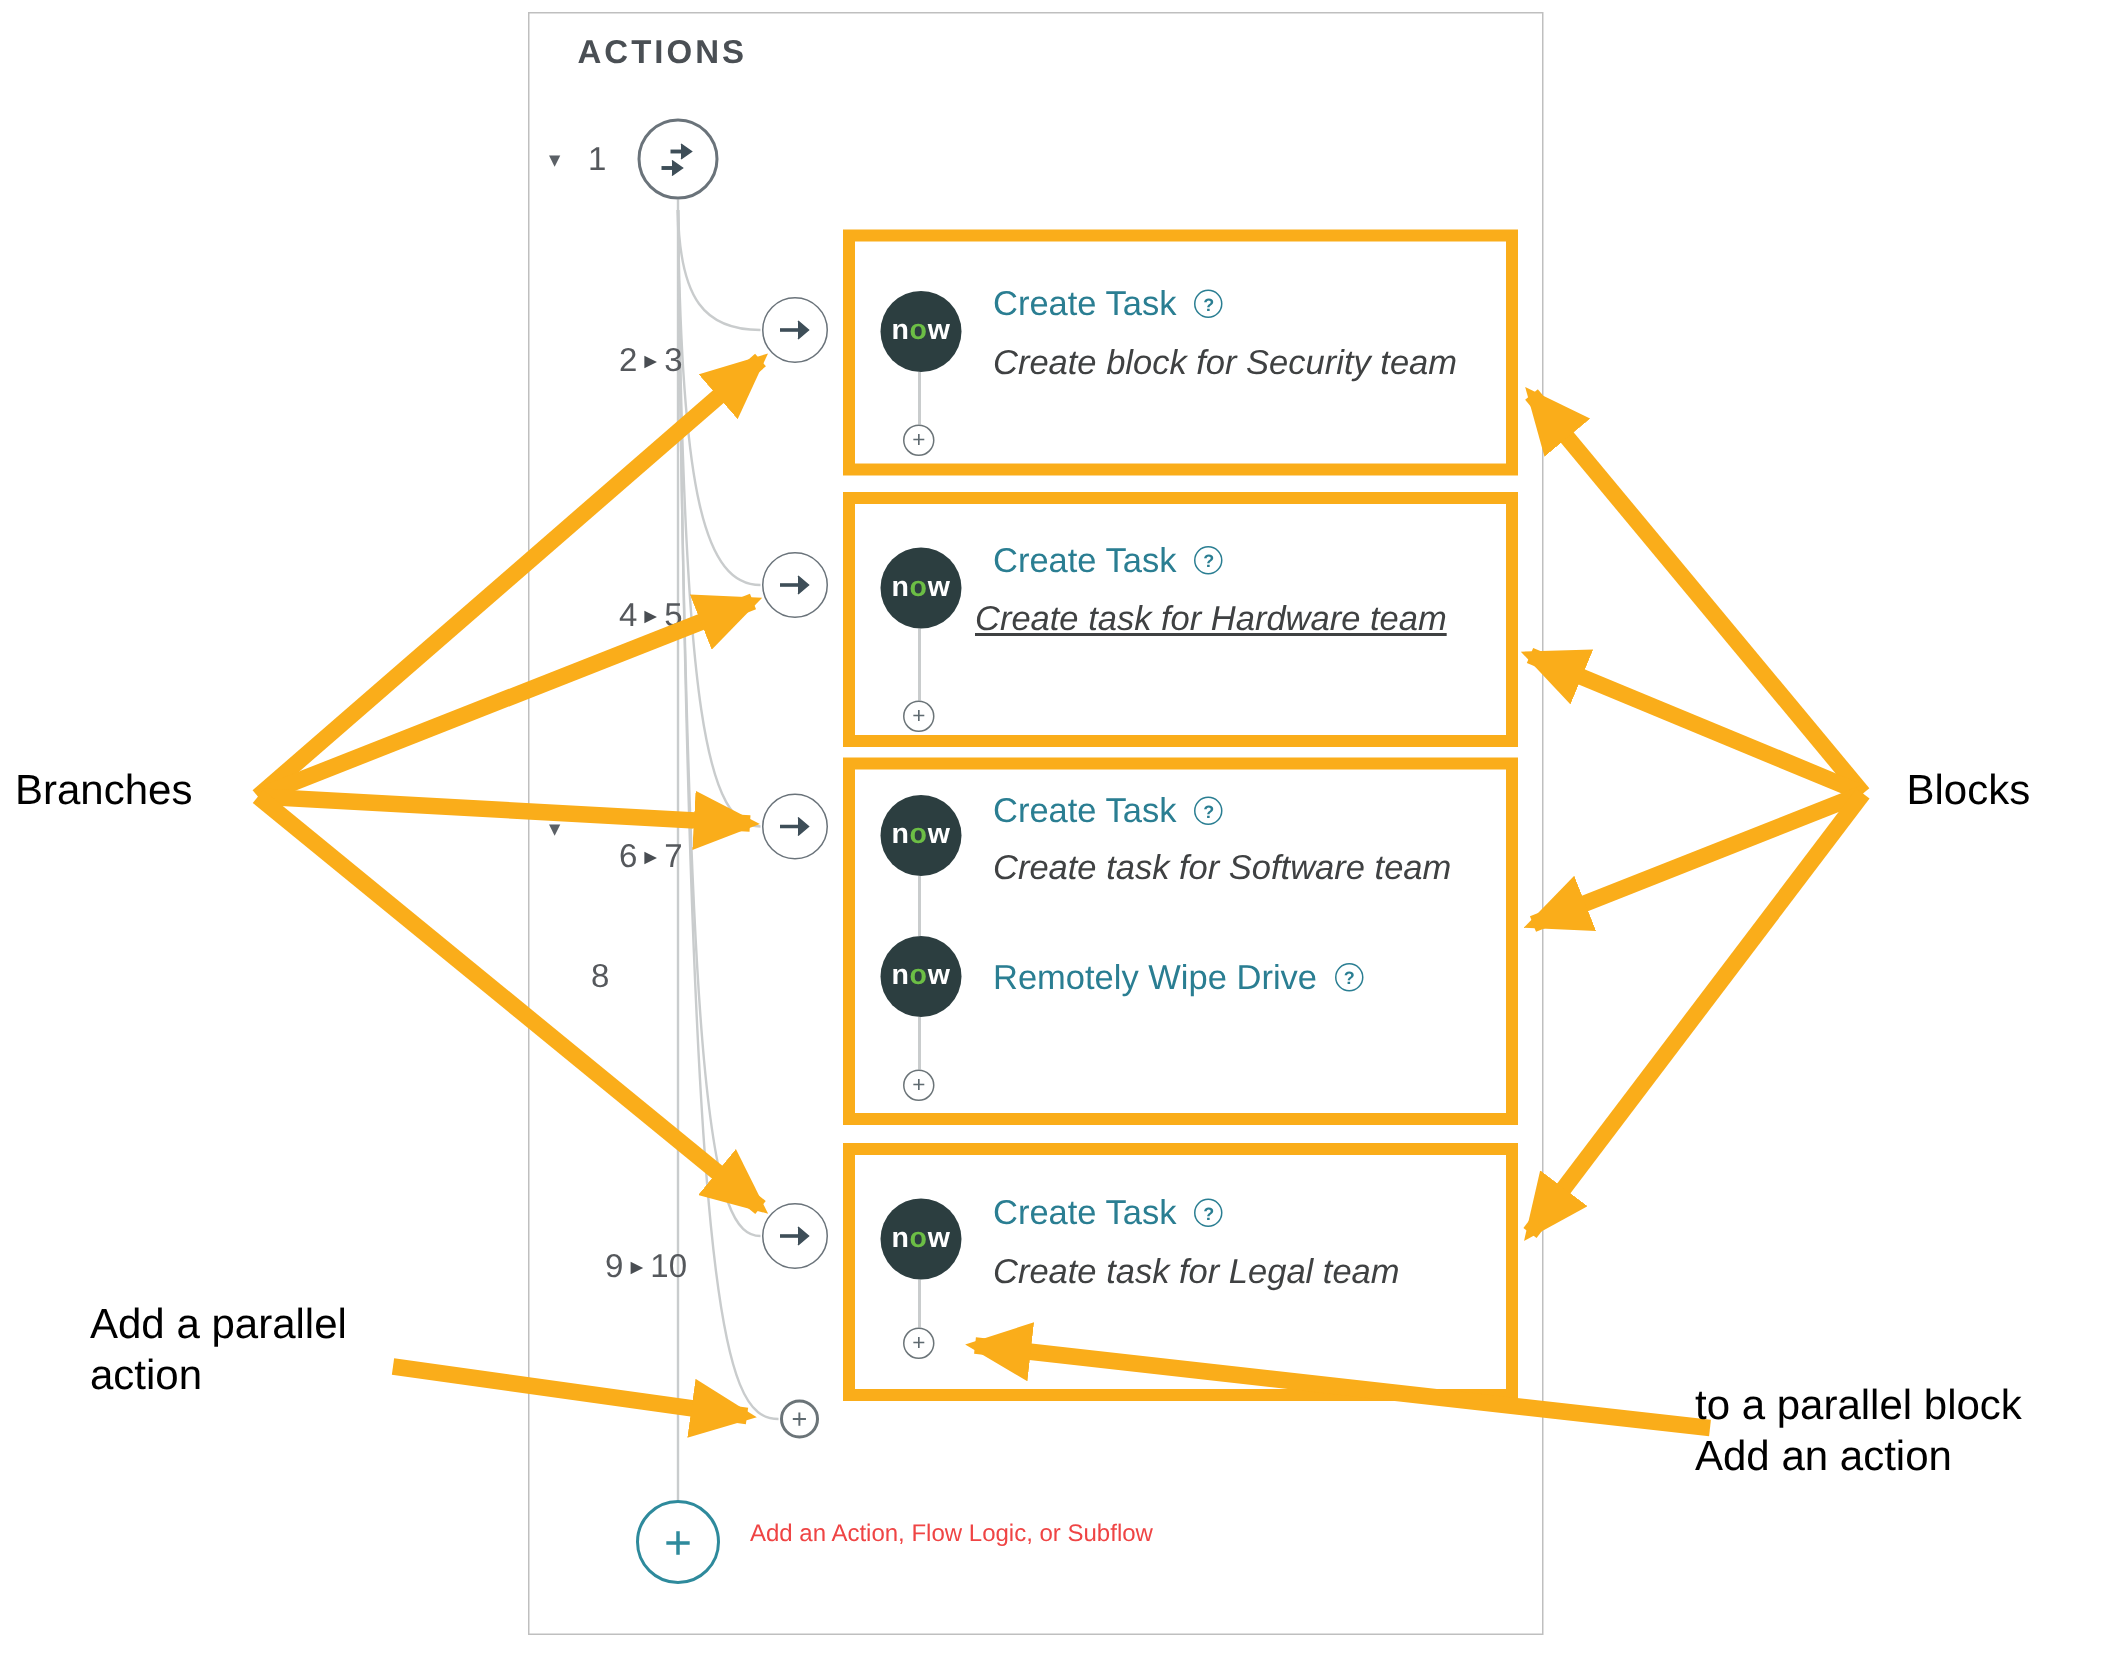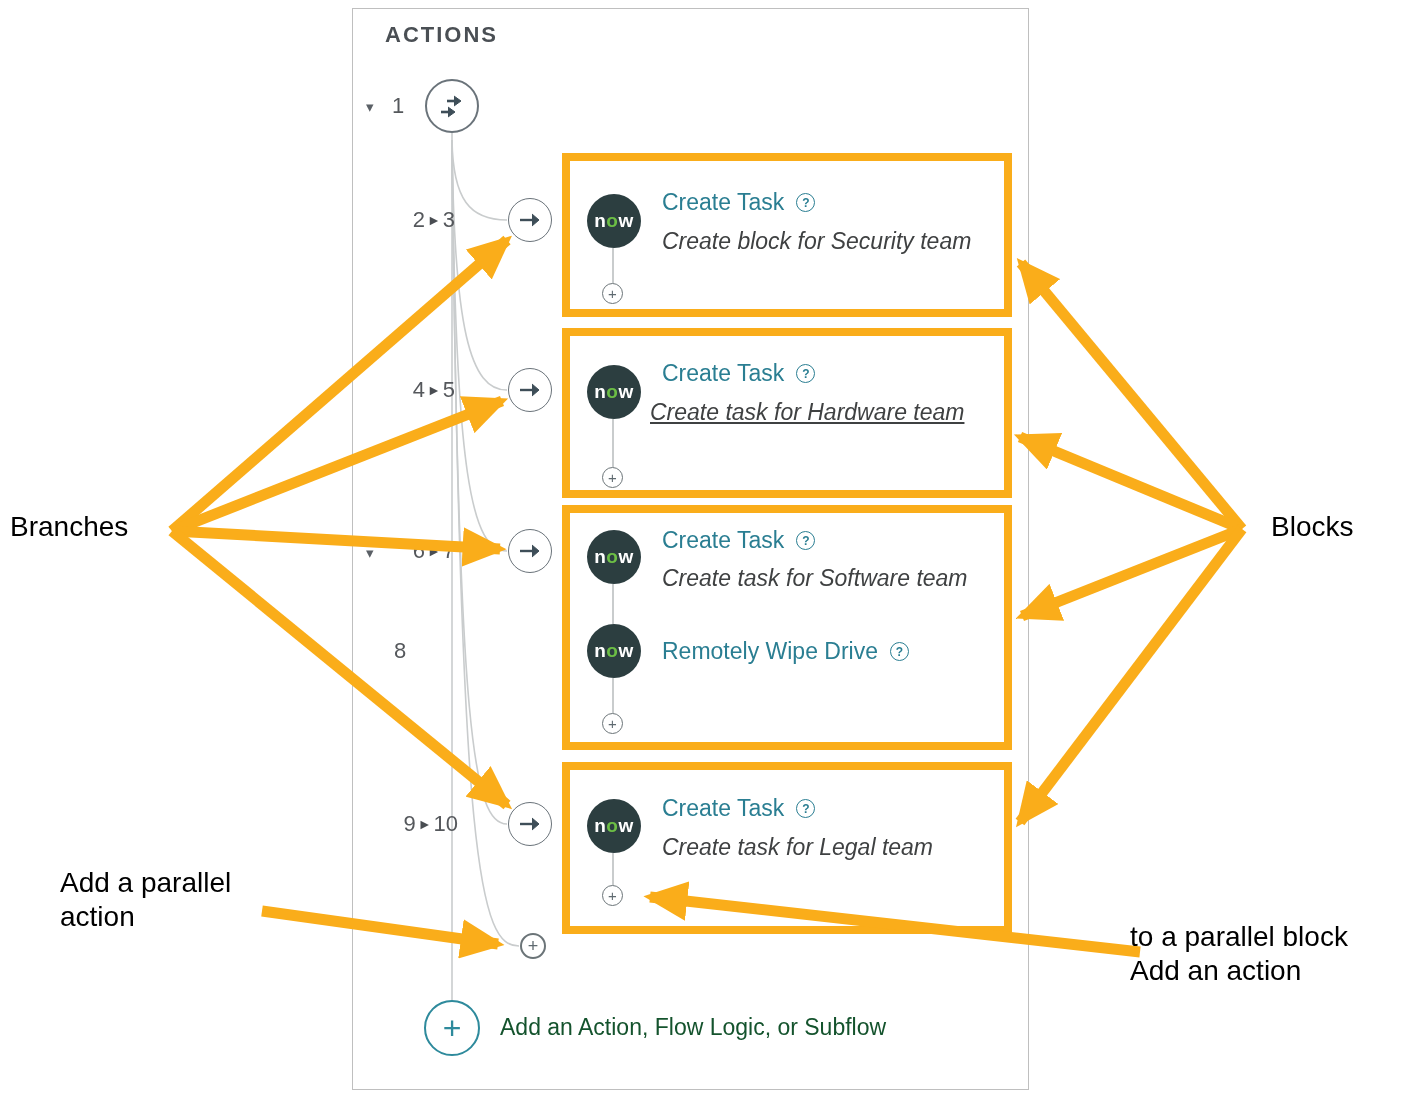--- a/index.html
+++ b/index.html
@@ -12,21 +12,21 @@
   .actions-header{position:absolute;left:385px;top:22px;font-size:22px;font-weight:bold;
          letter-spacing:2px;color:#4a4f54;z-index:5;}
 
   
   svg.connectors{position:absolute;left:0;top:0;z-index:1;}
   svg.arrows{position:absolute;left:0;top:0;z-index:30;pointer-events:none;}
 
   
   .caret{position:absolute;font-size:15px;color:#5b6066;z-index:5;line-height:1;}
   .row-num{position:absolute;font-size:22px;color:#55585c;z-index:5;line-height:26px;white-space:nowrap;}
-  .num-box{width:90px;text-align:right;}
+  .num-box{width:90px;text-align:right;margin-top:20px;}
   .barrow{font-size:14px;margin:0 2px;position:relative;top:-2px;color:#494d52;}
 
   .flow-circle{position:absolute;width:54px;height:54px;border-radius:50%;
         border:2px solid #6a737a;background:#fff;display:flex;align-items:center;justify-content:center;
         box-sizing:border-box;z-index:6;}
   .branch-circle{position:absolute;width:44px;height:44px;border-radius:50%;
         border:1.6px solid #6a737a;background:#fff;display:flex;align-items:center;justify-content:center;
         box-sizing:border-box;z-index:6;}
 
   .root-title{position:absolute;left:500px;top:92px;font-size:23px;font-weight:bold;color:#393d40;z-index:5;}
@@ -50,21 +50,21 @@
 
   
   .plus-mid{position:absolute;left:520px;top:933px;width:26px;height:26px;border-radius:50%;
         border:2px solid #6b7478;box-sizing:border-box;display:flex;align-items:center;justify-content:center;
         font-size:18px;color:#5f6a70;background:#fff;z-index:6;line-height:1;}
 
   
   .plus-big{position:absolute;left:424px;top:1000px;width:56px;height:56px;border-radius:50%;
         border:2px solid #2E8A9C;box-sizing:border-box;display:flex;align-items:center;justify-content:center;
         font-size:32px;font-weight:300;color:#2E8A9C;background:#fff;z-index:6;line-height:1;}
-  .footer-label{position:absolute;left:500px;top:1014px;font-size:23px;color:#14532d;z-index:5;white-space:nowrap;}
+  .footer-label{position:absolute;left:500px;top:1014px;font-size:16px;color:#ef4444;z-index:5;white-space:nowrap;}
 
   
   .ann{position:absolute;font-size:28px;color:#000000;z-index:31;line-height:34px;white-space:nowrap;}
   .ann.center{}
 </style>
 </head>
 <body>
 
 <div class="stage">
 

